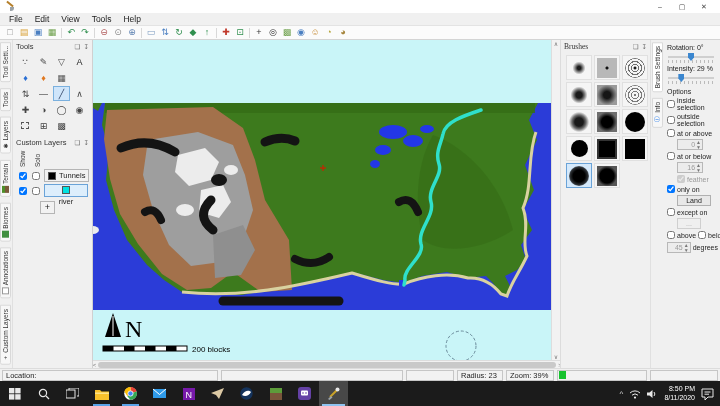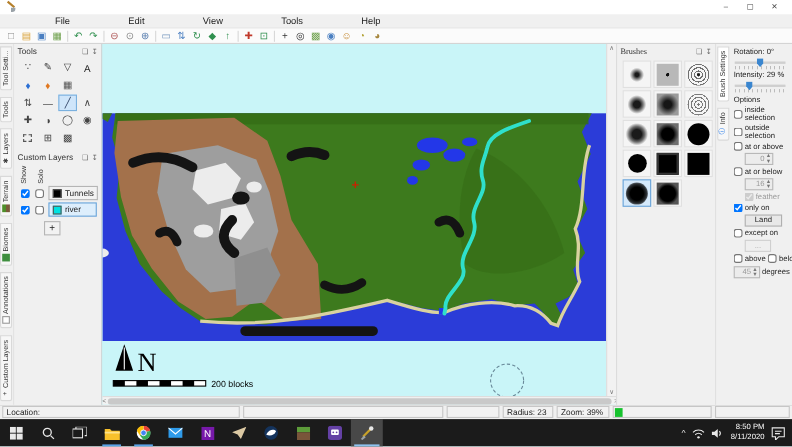--- a/index.html
+++ b/index.html
@@ -7,21 +7,21 @@
   body { font-family:"Liberation Sans","DejaVu Sans",sans-serif; font-size:9px; color:#222; background:#fff; position:relative; }
 
   
   .titlebar { height:13px; background:#fff; display:flex; align-items:center; gap:4px; padding:0 5px; font-size:8px; }
   .wp-logo { width:9px; height:9px; position:relative; flex:0 0 auto; }
   .wp-logo::before { content:""; position:absolute; left:1px; top:1px; width:8px; height:2px; background:#b57f2a; transform:rotate(40deg); }
   .wp-logo::after { content:""; position:absolute; right:0; bottom:0; width:4px; height:4px; background:#9aa2a8; border-radius:0 0 3px 0; }
   .win-controls { margin-left:auto; display:flex; gap:0; }
   .win-btn { width:22px; text-align:center; color:#444; font-size:7px; line-height:13px; }
   .menubar { height:13px; background:#f0f0f0; display:flex; align-items:center; font-size:8.5px; border-bottom:1px solid #e3e3e3; padding-left:3px; }
-  .menu-item { padding:4px 6px; line-height:12px;margin-left:41px; }
+  .menu-item { padding:4px 6px; line-height:12px; }
   .toolbar { height:14px; background:#fbfbfb; border-bottom:1px solid #d4d4d4; display:flex; align-items:center; padding-left:3px; }
   .tbtn { width:14px; height:13px; display:flex; align-items:center; justify-content:center; font-size:9px; line-height:1; }
   .tsep { width:1px; height:10px; background:#d8d8d8; margin:0 2px; }
 
   
   .main { display:flex; height:328px; background:#f0f0f0; }
   .tabstrip { width:13px; background:#f0f0f0; display:flex; flex-direction:column; align-items:center; padding-top:2px; gap:6px; border-right:1px solid #e0e0e0; }
   .tabstrip.right { border-right:none; border-left:1px solid #e0e0e0; }
   .vtab { writing-mode:vertical-rl; transform:rotate(180deg); font-size:6.5px; color:#333; display:flex; align-items:center; gap:2px; padding:3px 1px; background:#f7f7f7; border:1px solid #d9d9d9; border-radius:2px 2px 0 0; }
   .vtab .mini-ico { writing-mode:horizontal-tb; transform:rotate(90deg); font-size:6px; }
@@ -39,21 +39,21 @@
   .tool-cell.selected { background:#cfe5fa; border:1px solid #7ab0de; }
   .tool-cell.dashed span { border:1px dashed #555; width:8px; height:7px; display:inline-block; }
   .tool-empty { visibility:hidden; }
 
   .cl-body { padding:1px 2px 2px 5px; }
   .cl-colheads { display:flex; gap:4px; height:18px; margin-left:1px; }
   .cl-colheads span { writing-mode:vertical-rl; transform:rotate(180deg); font-size:6.5px; color:#333; width:11px; }
   .cl-row { display:flex; align-items:center; gap:3px; margin-top:2px; }
   .cl-row input { width:8px; height:8px; margin:0 1px; }
   .layer-btn { display:flex; align-items:center; gap:3px; border:1px solid #b5b5b5; background:#f2f2f2; padding:1px 3px; font-size:7.5px; min-width:44px; height:13px; }
-  .layer-btn.selected { border:1px solid #6aa3d8; background:#ddeefc; }
+  .layer-btn.selected { border:1px solid #6aa3d8; background:#ddeefc;flex-direction:column; }
   .layer-swatch { width:8px; height:8px; border:1px solid #555; flex:0 0 auto; }
   .add-layer-btn { margin:4px 0 0 22px; width:15px; height:13px; border:1px solid #b5b5b5; background:#f2f2f2; font-size:9px; line-height:11px; text-align:center; }
 
   
   .map-view { position:relative; width:469px; background:#c9f5f8; border-left:1px solid #d0d0d0; overflow:hidden; }
   .map-canvas { position:absolute; left:0; top:0; }
   .vscroll { position:absolute; right:0; top:0; width:9px; height:320px; background:#f2f2f2; border-left:1px solid #ddd; font-size:6px; color:#777; display:flex; flex-direction:column; justify-content:space-between; align-items:center; }
   .hscroll { position:absolute; left:0; bottom:0; height:8px; width:469px; background:#f2f2f2; border-top:1px solid #ddd; display:flex; align-items:center; font-size:6px; color:#777; }
   .hthumb { height:6px; background:#c9c9c9; border-radius:3px; flex:1; margin:0 2px; }
 
@@ -89,21 +89,21 @@
   .opt-row input { width:8px; height:8px; margin:0; }
   .opt-row.disabled { color:#9a9a9a; }
   .spin { display:flex; align-items:center; margin:2px 0 0 10px; border:1px solid #b8b8b8; background:#fff; width:26px; height:11px; padding:0 1px; justify-content:flex-end; gap:1px; }
   .spin.disabled { background:#ececec; color:#9a9a9a; }
   .spin .arrows { font-size:5px; color:#777; line-height:1; }
   .small-btn { margin:2px 0 0 10px; border:1px solid #b0b0b0; background:#e8e8e8; padding:1px 8px; font-size:7px; width:34px; text-align:center; }
   .small-btn.disabled { color:#aaa; background:#efefef; border-color:#cfcfcf; width:24px; }
   .deg-row { display:flex; align-items:center; gap:2px; margin-top:3px; }
 
   
-  .statusbar { height:13px; background:#f0f0f0; display:flex; align-items:flex-start; gap:3px; padding:0 2px; border-top:1px solid #dcdcdc; }
+  .statusbar { height:13px; background:#f0f0f0; display:flex; align-items:center; gap:3px; padding:0 2px; border-top:1px solid #dcdcdc; }
   .seg { border:1px solid #c6c6c6; background:#f2f2f2; height:11px; display:flex; align-items:center; padding:0 3px; font-size:7.5px; color:#222; }
   .progress-inner { width:7px; height:8px; background:#17c22e; }
 
   
   .taskbar { position:absolute; left:0; bottom:0; width:720px; height:25px; background:#1b1b1b; display:flex; align-items:stretch; }
   .tb-ico { width:29px; display:flex; align-items:center; justify-content:center; position:relative; }
   .tb-ico.running::after { content:""; position:absolute; bottom:0; left:6px; right:6px; height:2px; background:#5aa3e8; }
   .tb-ico.active { background:#484848; }
   .tb-ico.active::after { content:""; position:absolute; bottom:0; left:3px; right:3px; height:2px; background:#8fc3f0; }
   .tray { margin-left:auto; display:flex; align-items:center; gap:6px; padding-right:6px; color:#e8e8e8; }

